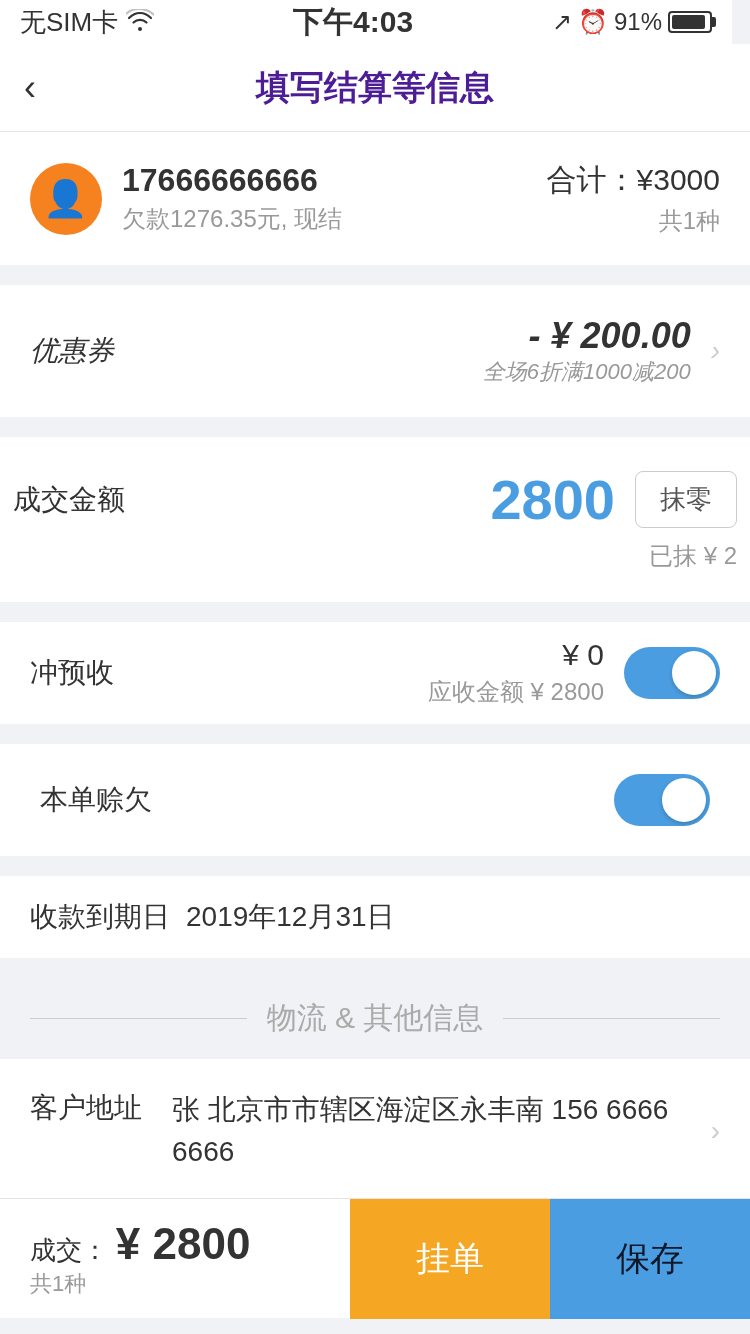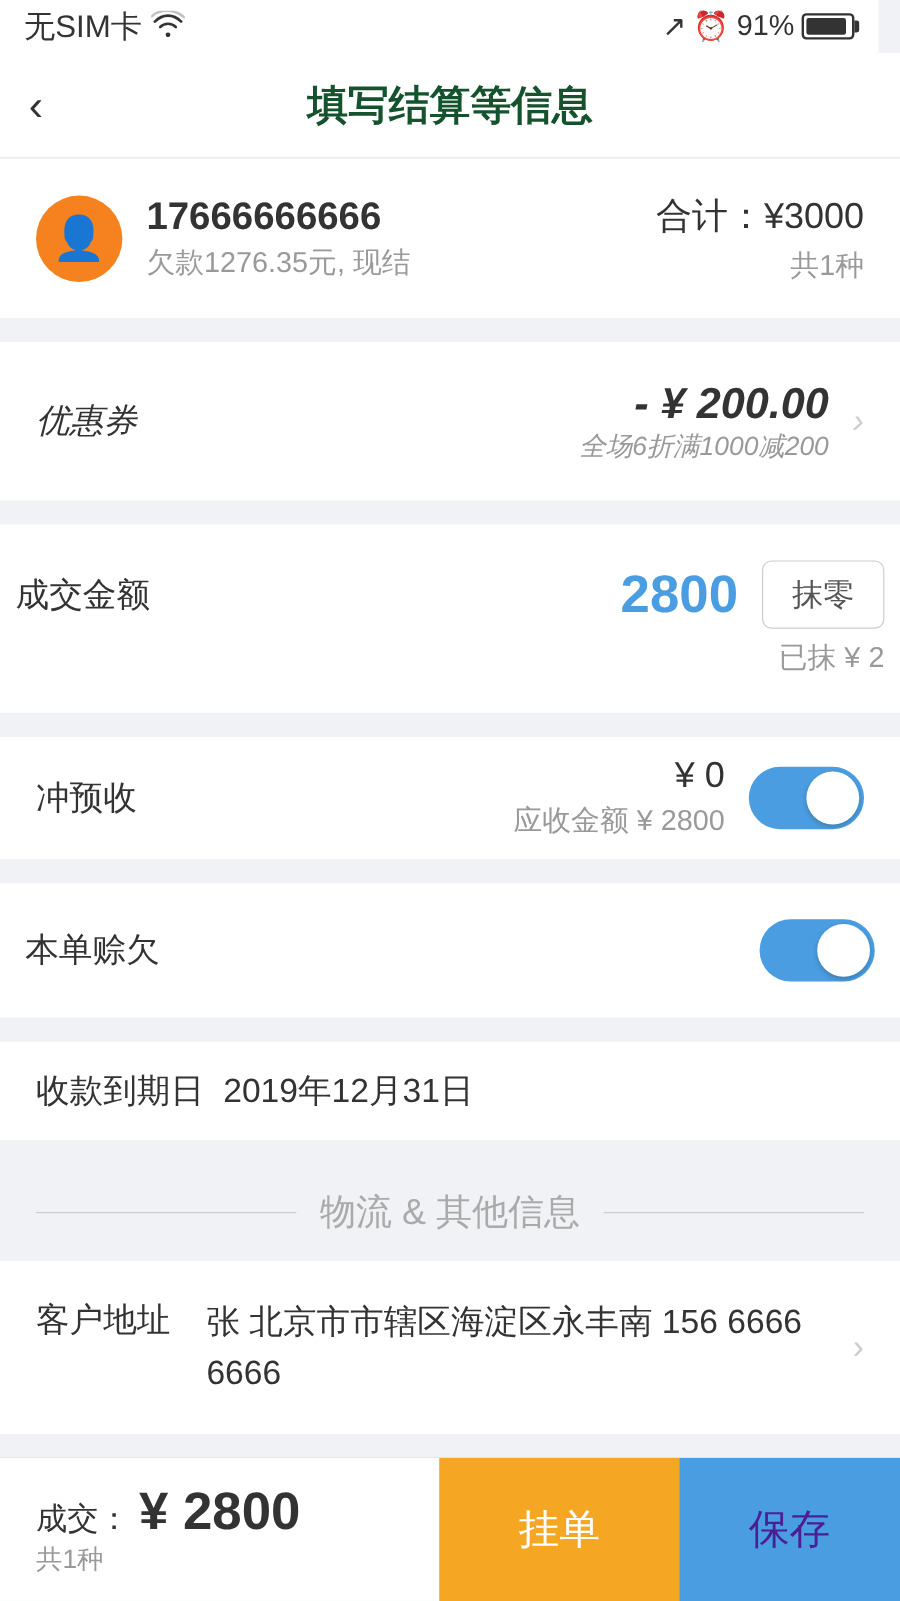--- a/index.html
+++ b/index.html
@@ -53,21 +53,21 @@
     .nav-back {
       position: absolute;
       left: 24px;
       font-size: 36px;
       color: #333;
       cursor: pointer;
     }
     .nav-title {
       font-size: 34px;
       font-weight: 600;
-      color: #14532d;
+      color: #4c1d95;
     }
 
     
     .content {
       padding-bottom: 130px;
     }
 
     
     .customer-card {
       background: #fff;
@@ -117,21 +117,21 @@
       padding: 30px 13px;
       margin-bottom: 20px;
     }
     .deal-row {
       display: flex;
       align-items: center;
       justify-content: space-between;
     }
     .deal-label { font-size: 28px; color: #333; }
     .deal-right { display: flex; align-items: center; gap: 20px; }
-    .deal-amount { font-size: 44px; font-weight: 600; color: #4a9de0; }
+    .deal-amount { font-size: 56px; font-weight: 600; color: #4a9de0; }
     .round-btn {
       border: 1px solid #ccc;
       border-radius: 8px;
       padding: 10px 24px;
       font-size: 26px;
       color: #555;
       background: #fff;
       cursor: pointer;
     }
     .deal-sub {
@@ -170,21 +170,21 @@
       width: 44px; height: 44px; border-radius: 50%;
       background: #fff;
       position: absolute;
       top: 4px; right: 4px;
       box-shadow: 0 2px 4px rgba(0,0,0,0.2);
     }
 
     
     .debt-section {
       background: #fff;
-      padding: 30px 21px;
+      padding: 30px 40px;
       margin-bottom: 20px;
       display: flex;
       align-items: center;
       justify-content: space-between;
     }
     .debt-label { font-size: 28px; color: #333; }
 
     
     .date-section {
       background: #fff;
@@ -218,21 +218,21 @@
       align-items: flex-start;
       justify-content: space-between;
     }
     .address-label { font-size: 28px; color: #333; flex-shrink: 0; margin-right: 30px; }
     .address-value { font-size: 28px; color: #333; flex: 1; line-height: 1.5; }
     .address-chevron { font-size: 28px; color: #ccc; margin-left: 16px; align-self: center; }
 
     
     .bottom-bar {
       position: fixed;
-      bottom: 0;
+      bottom: 16px;
       left: 0;
       width: 750px;
       height: 120px;
       background: #fff;
       display: flex;
       align-items: center;
       border-top: 1px solid #e5e5e5;
     }
     .bottom-info {
       flex: 1;
@@ -247,47 +247,48 @@
       background: #f5a623;
       display: flex;
       align-items: center;
       justify-content: center;
       font-size: 34px;
       color: #fff;
       font-weight: 500;
       cursor: pointer;
     }
     .btn-save {
-      width: 184px;
+      width: 200px;
       height: 120px;
       background: #4a9de0;
       display: flex;
       align-items: center;
       justify-content: center;
       font-size: 34px;
-      color: #4c1d95;
+      color: #0f172a;
       font-weight: 500;
       cursor: pointer;
     }
   </style>
 </head>
 <body>
 
 <div class="status-bar">
   <div class="status-left">
     <span>无SIM卡</span>
     <span>
       <svg width="28" height="22" viewBox="0 0 28 22" fill="none">
         <path d="M14 18a2 2 0 110 4 2 2 0 010-4z" fill="#333"></path>
         <path d="M7.5 13.5C9.2 11.8 11.5 10.8 14 10.8s4.8 1 6.5 2.7" stroke="#333" stroke-width="2.2" stroke-linecap="round" fill="none"></path>
         <path d="M3 9C6.2 5.8 9.9 4 14 4s7.8 1.8 11 5" stroke="#333" stroke-width="2.2" stroke-linecap="round" fill="none"></path>
         <path d="M0.5 4.5C4.5 0.8 9 -0.2 14 0c5 .2 9.5 1.8 13.5 5.5" stroke="#333" stroke-width="2.2" stroke-linecap="round" fill="none" opacity="0.3"></path>
       </svg>
     </span>
   </div>
+  <div class="status-center">下午4:03</div>
   <div class="status-right">
     <span>↗</span>
     <span>⏰</span>
     <span>91%</span>
     <div class="battery">
       <div class="battery-fill"></div>
     </div>
   </div>
 </div>
 

